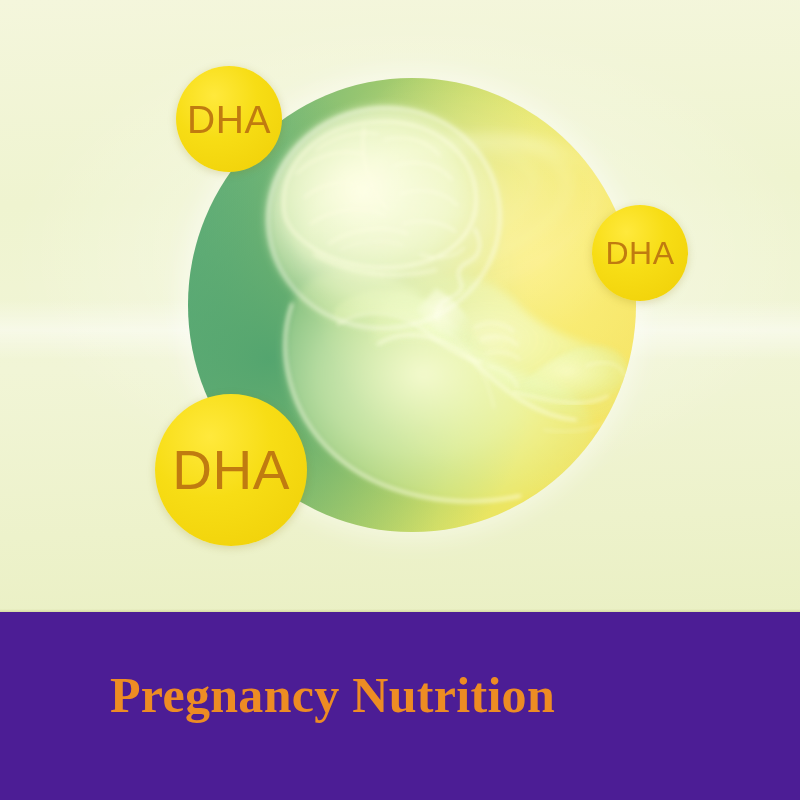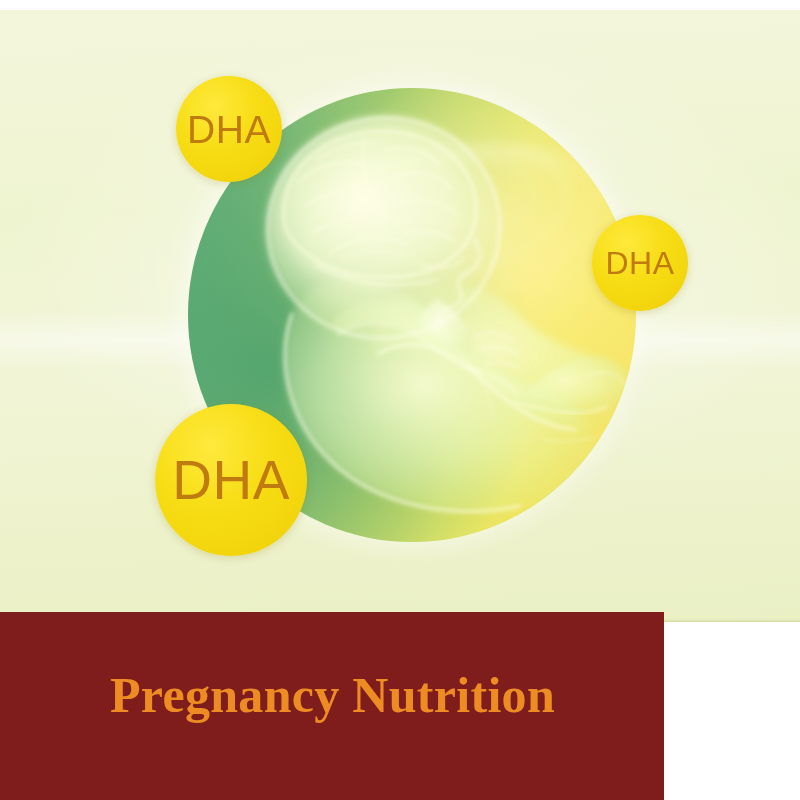--- a/index.html
+++ b/index.html
@@ -17,21 +17,21 @@
     width: 800px;
     height: 800px;
     overflow: hidden;
     background: #ffffff;
   }
 
   
   .hero {
     position: absolute;
     left: 0;
-    top: 10px;
+    top: 0;
     width: 800px;
     height: 612px;
     overflow: hidden;
     background:
       radial-gradient(ellipse 70% 55% at 52% 42%,
           rgba(255,255,255,0.55) 0%,
           rgba(255,255,255,0.18) 45%,
           rgba(255,255,255,0.0) 72%),
       linear-gradient(178deg, #f4f6dc 0%, #eff4d0 32%, #f1f5d6 58%, #edf2cb 84%, #eaf0c4 100%);
   }
@@ -137,23 +137,23 @@
   }
   .badge-1 { left: 176px; top: 66px;  width: 106px; height: 106px; font-size: 39px; }
   .badge-2 { left: 592px; top: 205px; width: 96px;  height: 96px;  font-size: 32px; }
   .badge-3 { left: 155px; top: 394px; width: 152px; height: 152px; font-size: 55px; }
 
   
   .caption-area {
     position: absolute;
     left: 0;
     top: 612px;
-    width: 664px;
+    width: 800px;
     height: 188px;
-    background: #7f1d1d;
+    background: #4c1d95;
   }
   .caption {
     position: absolute;
     left: 110px;
     top: 58px;
     margin: 0;
     font-family: "Liberation Serif", serif;
     font-weight: 700;
     font-size: 50px;
     line-height: 1.0;

